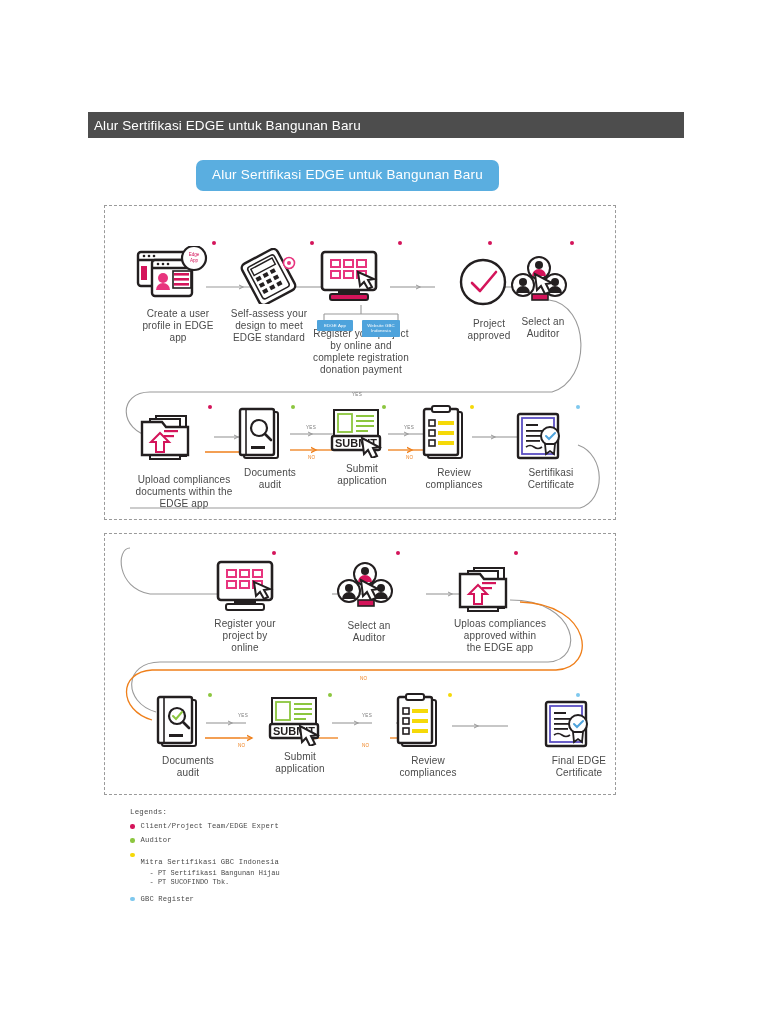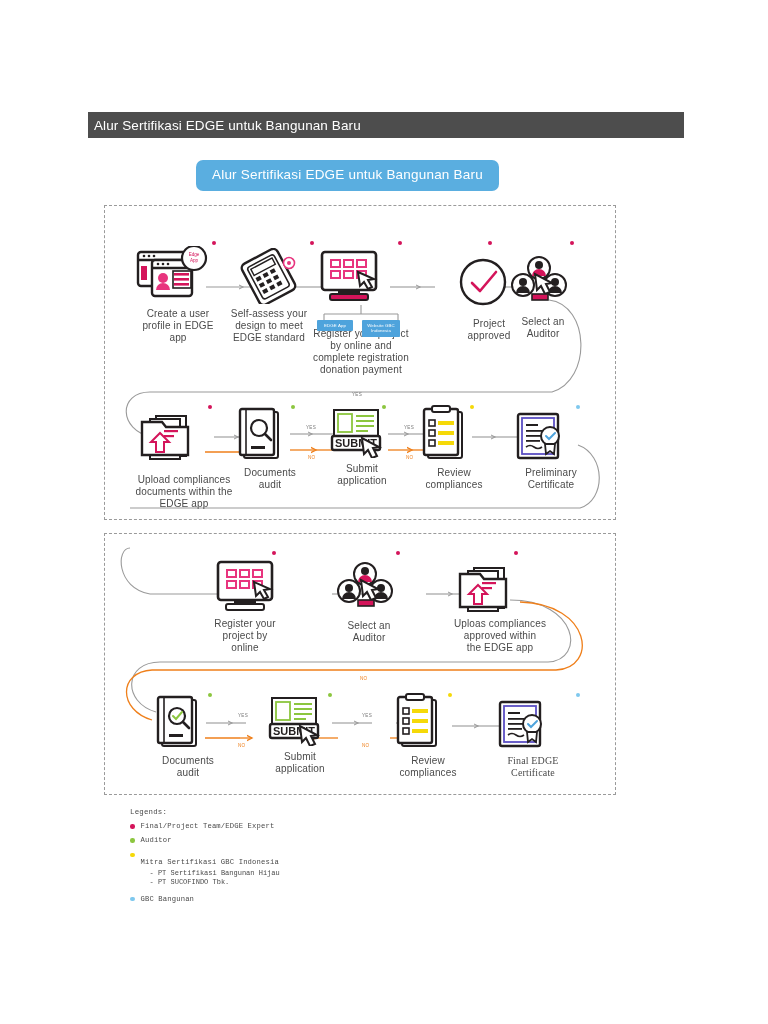--- a/index.html
+++ b/index.html
@@ -367,21 +367,21 @@
           <rect x="18" y="20" width="20" height="1.8"></rect>
           <rect x="18" y="25" width="20" height="1.8"></rect>
           <rect x="18" y="30" width="14" height="1.8"></rect>
         </g>
       <path d="M18 37 q4 -3 8 0 t8 0" fill="none" stroke="#231f20" stroke-width="1.6"></path>
       <circle cx="42" cy="26" r="9" fill="#fff" stroke="#231f20" stroke-width="2"></circle>
       <path d="M38 26 l3 3 l6 -6" fill="none" stroke="#4ea3dc" stroke-width="2" stroke-linecap="round"></path>
       <path d="M37 34 l1 10 l4 -3 l4 3 l1 -10 z" fill="#fff" stroke="#231f20" stroke-width="1.8"></path>
     </svg>
   </div>
-  <div class="cap" style="margin-top:5px;">Preliminary Certificate</div>
+  <div class="cap" style="margin-top:5px;">Sertifikasi Certificate</div>
 </div>
 <div class="dot blue" style="left:576px; top:405px;"></div>
 
 <div class="yn yes" style="left:352px; top:392px;">YES</div>
 <div class="yn yes" style="left:306px; top:425px;">YES</div>
 <div class="yn yes" style="left:404px; top:425px;">YES</div>
 <div class="yn no" style="left:308px; top:455px;">NO</div>
 <div class="yn no" style="left:406px; top:455px;">NO</div>
 
 <div class="node" style="left:208px; top:558px; width:74px;">
@@ -494,21 +494,21 @@
         <rect x="24" y="27" width="16" height="4" fill="#f5d908"></rect>
         <rect x="15" y="36" width="6" height="6" fill="none" stroke="#231f20" stroke-width="1.6"></rect>
         <rect x="24" y="37" width="16" height="4" fill="#f5d908"></rect>
       </g>
     </svg>
   </div>
   <div class="cap" style="margin-top:5px;">Review compliances</div>
 </div>
 <div class="dot yellow" style="left:448px; top:693px;"></div>
 
-<div class="node" style="left:490px; top:698px; width:86px;font-family:Liberation Serif, serif;">
+<div class="node" style="left:536px; top:698px; width:86px;">
   <div class="icon">
     <svg class="ic" width="58" height="52" viewBox="0 0 58 52">
       <rect x="10" y="4" width="40" height="44" rx="2" fill="#fff" stroke="#231f20" stroke-width="2.4"></rect>
       <rect x="14" y="8" width="32" height="36" fill="none" stroke="#5b4fc4" stroke-width="1.8"></rect>
       <g fill="#231f20">
           <rect x="18" y="14" width="12" height="2"></rect>
           <rect x="18" y="20" width="20" height="1.8"></rect>
           <rect x="18" y="25" width="20" height="1.8"></rect>
           <rect x="18" y="30" width="14" height="1.8"></rect>
         </g>
@@ -526,34 +526,34 @@
 <div class="yn yes" style="left:238px; top:713px;">YES</div>
 <div class="yn yes" style="left:362px; top:713px;">YES</div>
 <div class="yn no" style="left:238px; top:743px;">NO</div>
 <div class="yn no" style="left:362px; top:743px;">NO</div>
 
 <div id="legends">
   <div class="ltitle">Legends:</div>
 
   <div class="lrow">
     <span class="lbullet" style="background:#d4145a;"></span>
-    <span class="ltext">Final/Project Team/EDGE Expert</span>
+    <span class="ltext">Client/Project Team/EDGE Expert</span>
   </div>
 
   <div class="lrow">
     <span class="lbullet" style="background:#8cc63f;"></span>
     <span class="ltext">Auditor</span>
   </div>
 
   <div class="lrow">
     <span class="lbullet" style="background:#f5d908;"></span>
     <span>
       <span class="ltext">Mitra Sertifikasi GBC Indonesia</span>
       <div class="lsub" style="white-space:pre-line;">- PT Sertifikasi Bangunan Hijau
 - PT SUCOFINDO Tbk.</div>
     </span>
   </div>
 
   <div class="lrow" style="margin-top:8px;">
     <span class="lbullet" style="background:#7ec8ee;"></span>
-    <span class="ltext">GBC Bangunan</span>
+    <span class="ltext">GBC Register</span>
   </div>
 </div>
 
 </body></html>

